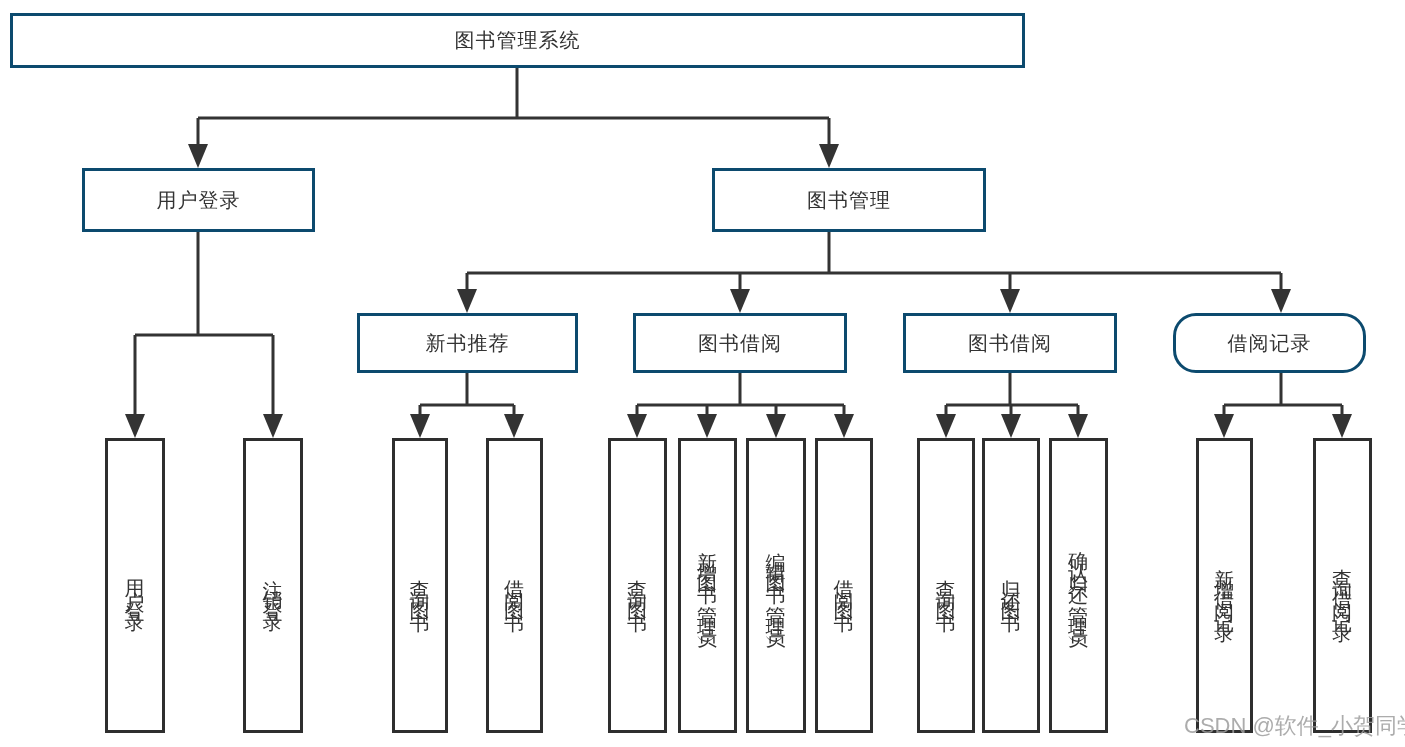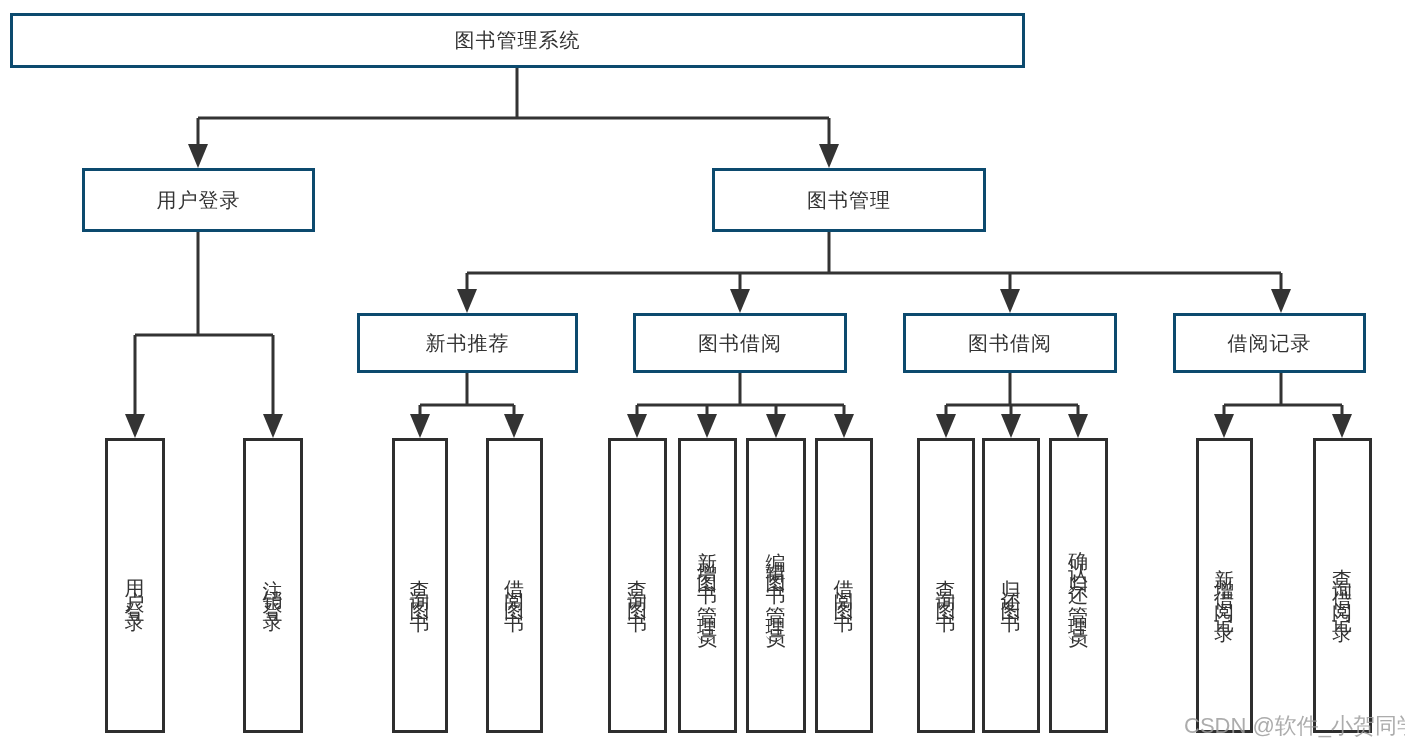--- a/index.html
+++ b/index.html
@@ -92,21 +92,21 @@
   </svg>
 
   <div class="hnode" style="left:10px; top:13px; width:1015px; height:55px;">图书管理系统</div>
 
   <div class="hnode" style="left:82px; top:168px; width:233px; height:64px;">用户登录</div>
   <div class="hnode" style="left:712px; top:168px; width:274px; height:64px;">图书管理</div>
 
   <div class="hnode" style="left:633px; top:313px; width:214px; height:60px;">图书借阅</div>
   <div class="hnode" style="left:357px; top:313px; width:221px; height:60px;">新书推荐</div>
   <div class="hnode" style="left:903px; top:313px; width:214px; height:60px;">图书借阅</div>
-  <div class="hnode" style="left:1173px; top:313px; width:193px; height:60px;">借阅记录</div>
+  <div class="hnode" style="left:1173px; top:313px; width:193px; height:60px;border-radius:23px;">借阅记录</div>
 
   <div class="vnode" style="left:105px; top:438px; width:60px; height:295px;">
     <span class="vtext">用户登录</span>
   </div>
   <div class="vnode" style="left:243px; top:438px; width:60px; height:295px;">
     <span class="vtext">注销登录</span>
   </div>
 
   <div class="vnode" style="left:392px; top:438px; width:56px; height:295px;">
     <span class="vtext">查询图书</span>

